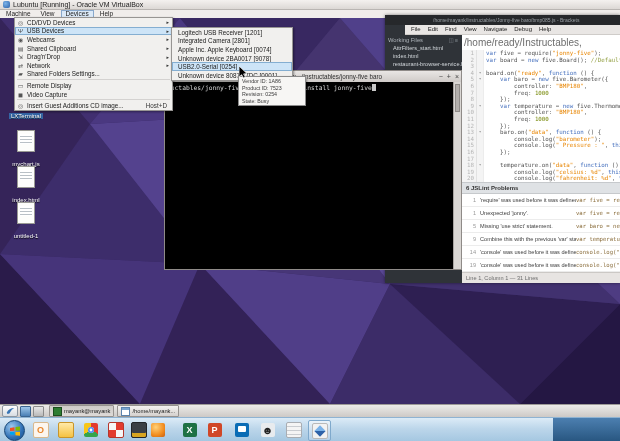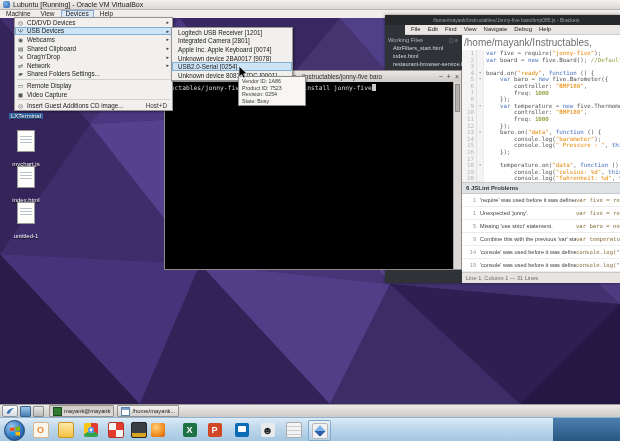--- a/index.html
+++ b/index.html
@@ -177,21 +177,21 @@
     <div class="ed-menubar" id="edMenus">
         <span>File</span>
         <span>Edit</span>
         <span>Find</span>
         <span>View</span>
         <span>Navigate</span>
         <span>Debug</span>
         <span>Help</span>
       </div>
     <div class="ed-main">
-      <div class="ed-path">/home/mayank/Instructables,</div>
+      <div class="ed-path">/home/ready/Instructables,</div>
       <div class="code" id="codeLines">
           <div class="cl"><span class="ln">1</span><span class="fold"></span><span class="ct"><span class="c-k">var</span><span> five = require(</span><span class="c-s">"jonny-five"</span><span>);</span></span></div>
           <div class="cl"><span class="ln">2</span><span class="fold"></span><span class="ct"><span class="c-k">var</span><span> board = </span><span class="c-k">new</span><span> five.Board(); </span><span class="c-c">//Defaults to A</span></span></div>
           <div class="cl"><span class="ln">3</span><span class="fold"></span><span class="ct"></span></div>
           <div class="cl"><span class="ln">4</span><span class="fold">▾</span><span class="ct"><span>board.on(</span><span class="c-s">"ready"</span><span>, </span><span class="c-k">function</span><span> () {</span></span></div>
           <div class="cl"><span class="ln">5</span><span class="fold">▾</span><span class="ct"><span>    </span><span class="c-k">var</span><span> baro = </span><span class="c-k">new</span><span> five.Barometer({    </span></span></div>
           <div class="cl"><span class="ln">6</span><span class="fold"></span><span class="ct"><span>        controller: </span><span class="c-s">"BMP180"</span><span>,</span></span></div>
           <div class="cl"><span class="ln">7</span><span class="fold"></span><span class="ct"><span>        freq: </span><span class="c-n">1000</span></span></div>
           <div class="cl"><span class="ln">8</span><span class="fold"></span><span class="ct"><span>    });</span></span></div>
           <div class="cl"><span class="ln">9</span><span class="fold">▾</span><span class="ct"><span>    </span><span class="c-k">var</span><span> temperature = </span><span class="c-k">new</span><span> five.Thermometer({</span></span></div>

